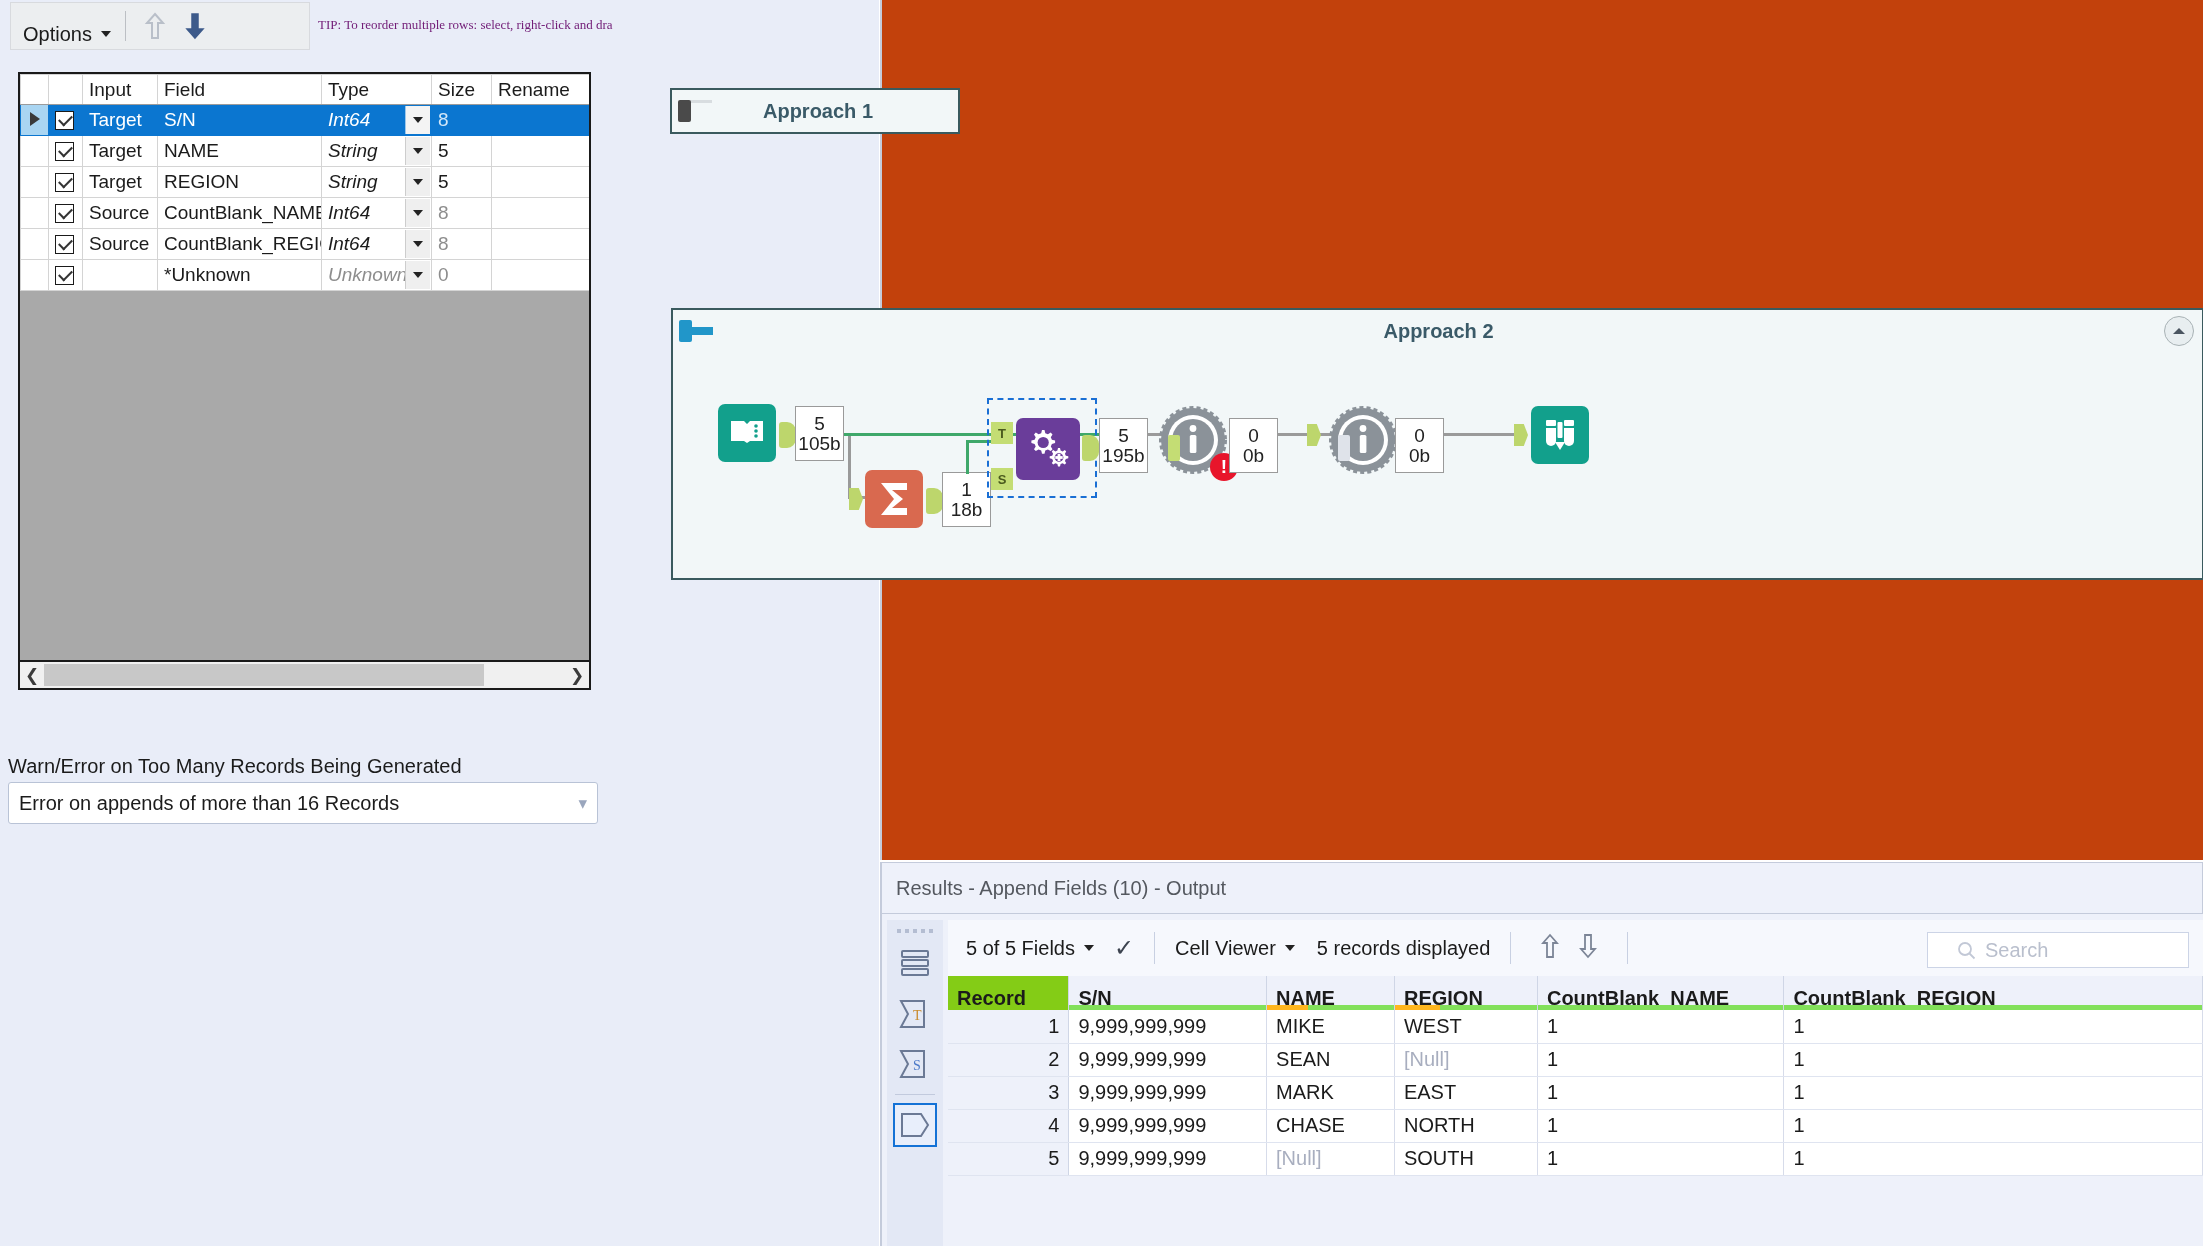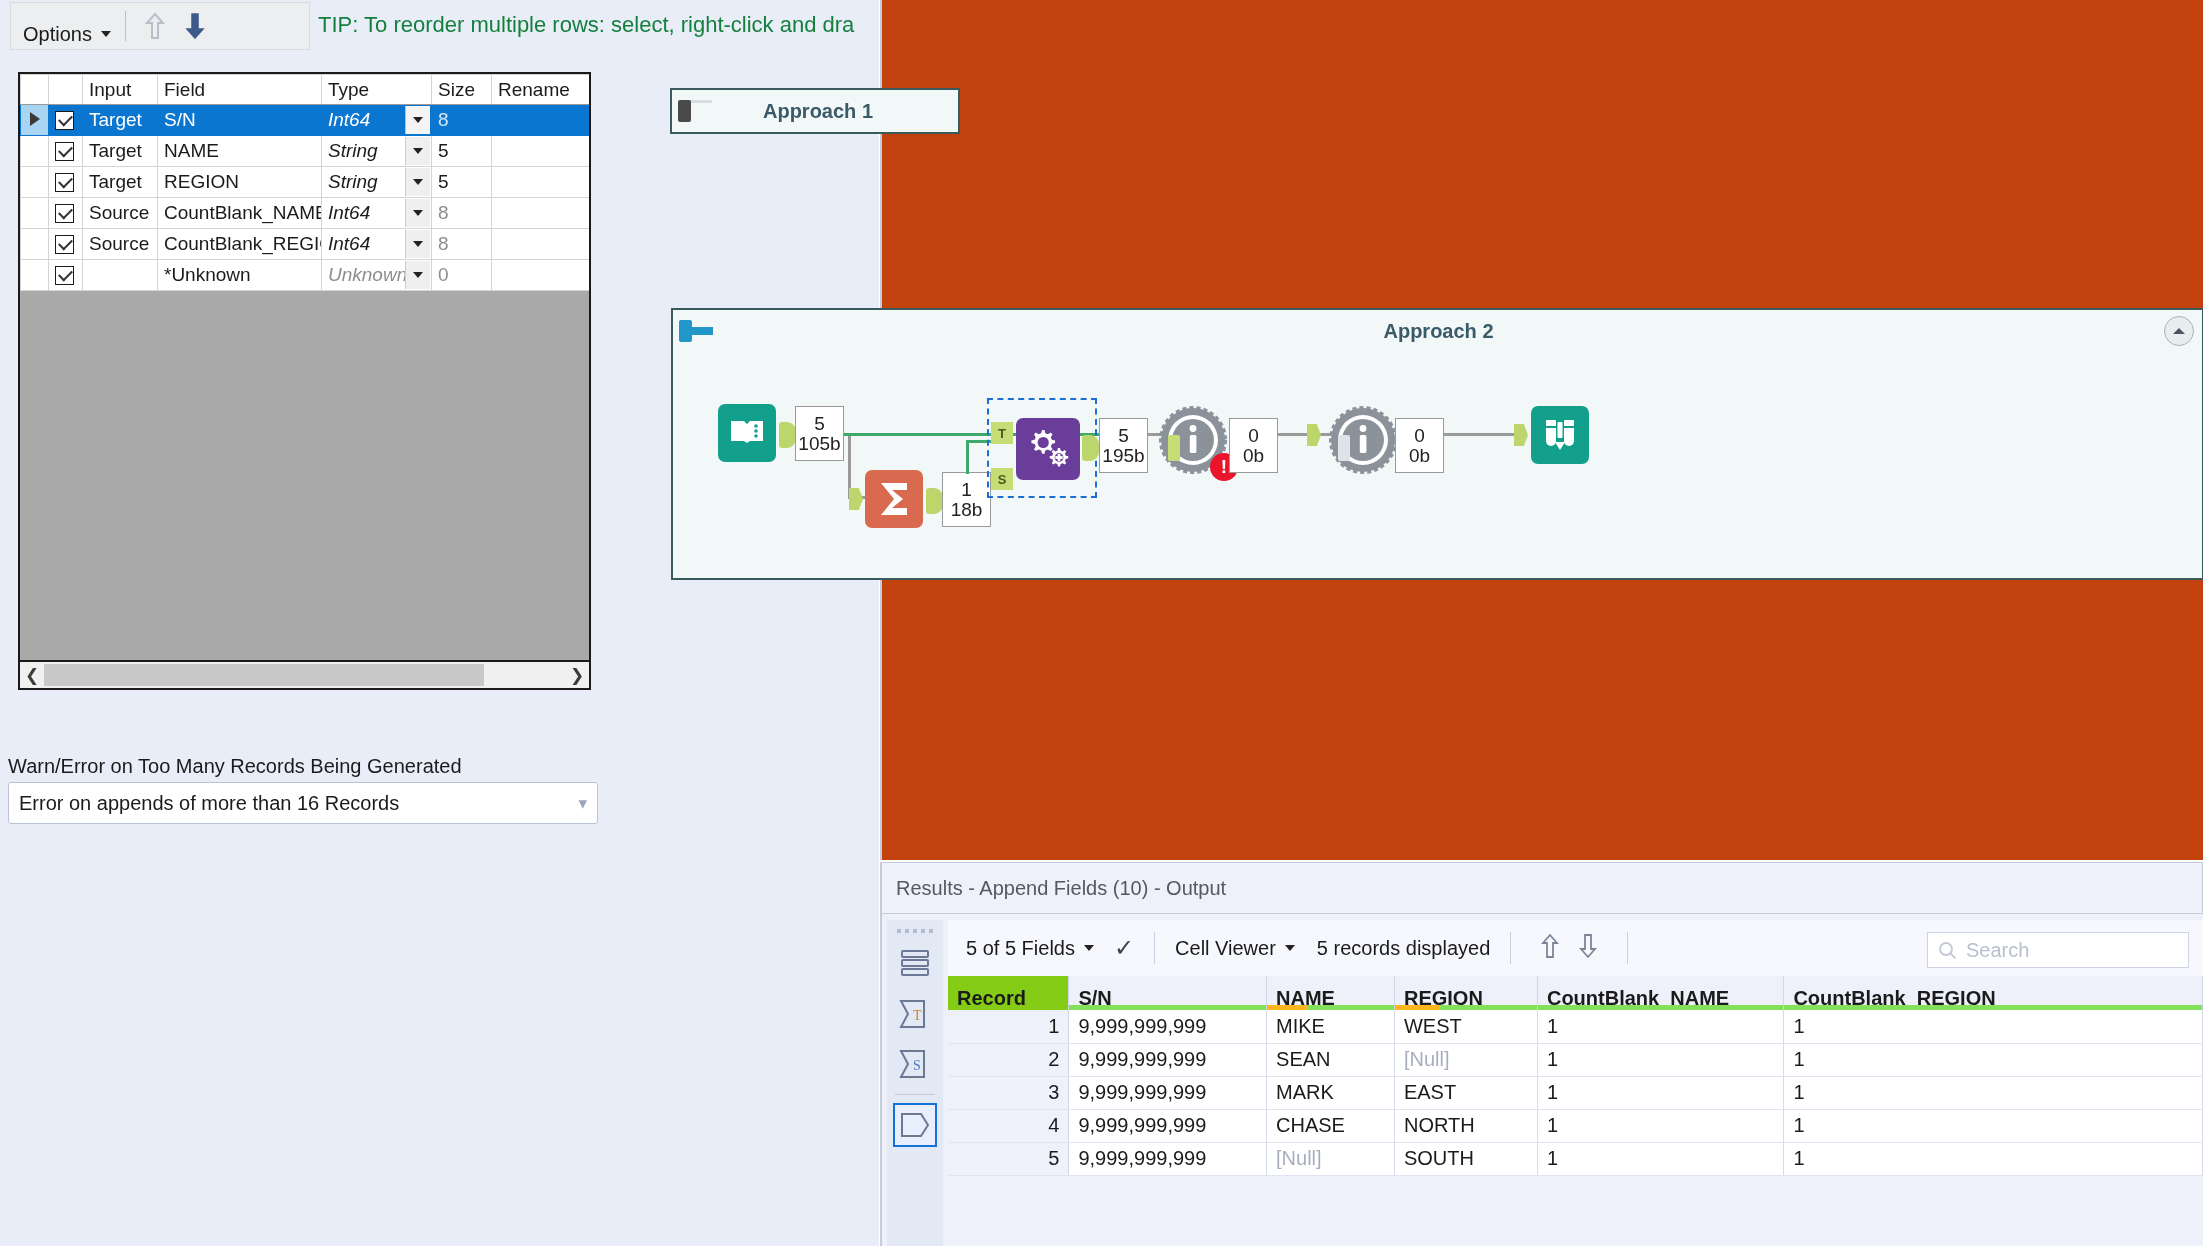--- a/index.html
+++ b/index.html
@@ -21,22 +21,22 @@
     background:#eceef0; border:1px solid #d8dade;
     display:flex; align-items:center; padding-left:12px; gap:10px;
   }
   .tb-opt { font-size:20px; color:#1b1b1b; display:flex; align-items:center; gap:9px; cursor:default;margin-top:16px;}
   .caret-sm { width:0;height:0;border-left:5px solid transparent;border-right:5px solid transparent;border-top:6px solid #222; }
   .tb-sep { width:1px; height:30px; background:#bcbfc4; margin:0 4px; }
   .arrow-btn { width:30px; height:34px; display:flex; align-items:center; justify-content:center; }
   .arrow-btn svg { display:block; }
   #tip-text {
     position:absolute; left:318px; top:2px; width:562px; height:46px;
-    display:flex; align-items:center; font-size:22px; color:#15803d;
-    overflow:hidden; white-space:nowrap;
+    display:flex; align-items:center; font-size:13px; color:#701a75;
+    overflow:hidden; white-space:nowrap;font-family:Liberation Serif, serif;
   }
 
   
   #field-grid {
     position:absolute; left:18px; top:72px; width:573px; height:590px;
     border:2px solid #1a1a1a; background:#a9a9a9; overflow:hidden;
   }
   table.fg { border-collapse:collapse; width:100%; table-layout:fixed; background:#fff; }
   table.fg col.c-sel   { width:28px; }
   table.fg col.c-chk   { width:34px; }
@@ -175,21 +175,21 @@
   #res-toolbar {
     position:absolute; left:66px; top:6px; right:0; height:56px;
     background:#f6f8fd; display:flex; align-items:center; gap:0; padding-left:18px;
     font-size:20px; color:#1b1b1b;
   }
   .rt-item { display:flex; align-items:center; gap:9px; white-space:nowrap; }
   .rt-sep { width:1px;height:32px;background:#c8d0e2; margin:0 20px; }
   #search-box {
     position:absolute; right:14px; top:12px; width:262px; height:36px;
     background:#fff; border:1px solid #ccd4e6;
-    display:flex; align-items:center; gap:9px; padding-left:10px;
+    display:flex; align-items:center; gap:9px; padding-left:29px;
     font-size:20px; color:#b9bfcd;
   }
   #res-table-wrap {
     position:absolute; left:66px; top:62px; right:0; bottom:0; overflow:hidden;
   }
   table.rt { border-collapse:collapse; table-layout:fixed; width:100%; }
   table.rt th {
     text-align:left; font-weight:bold; font-size:20px; color:#1b1b1b;
     background:#eef1fa; height:34px; padding:0 0 0 9px; vertical-align:bottom;
     border-right:1px solid #cfd6e6; position:relative;

